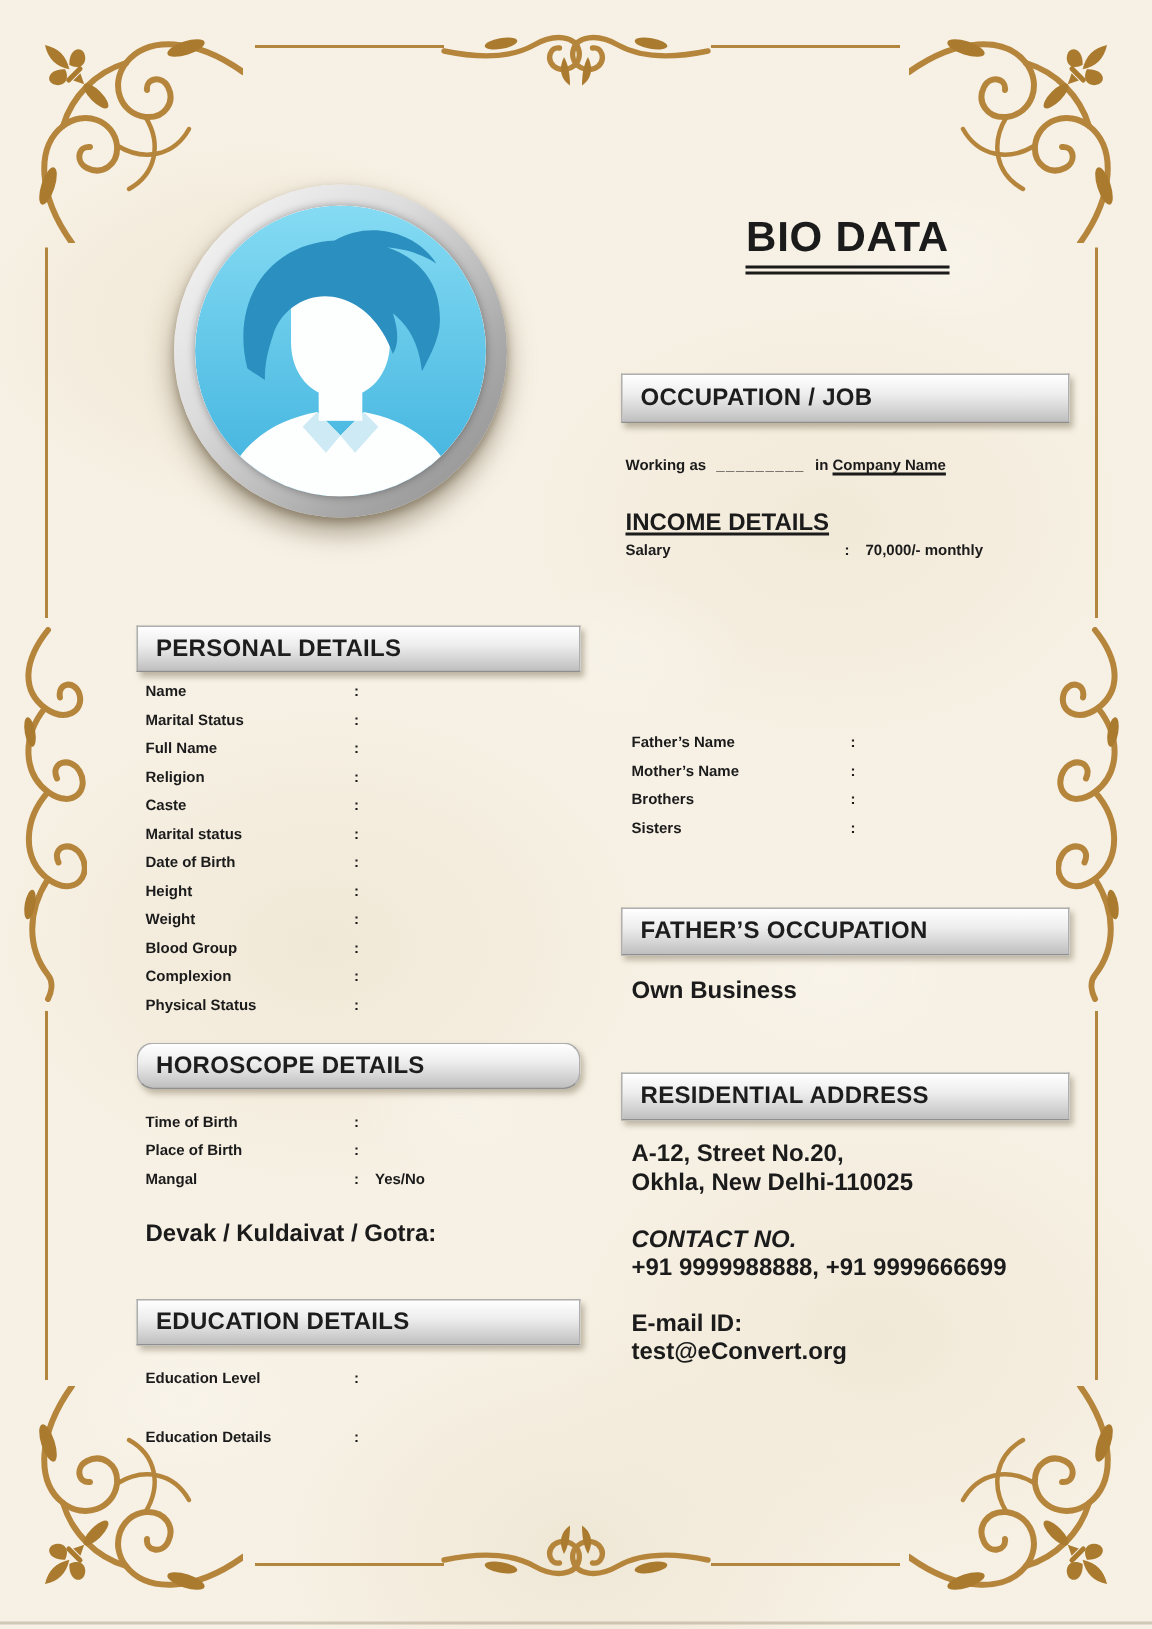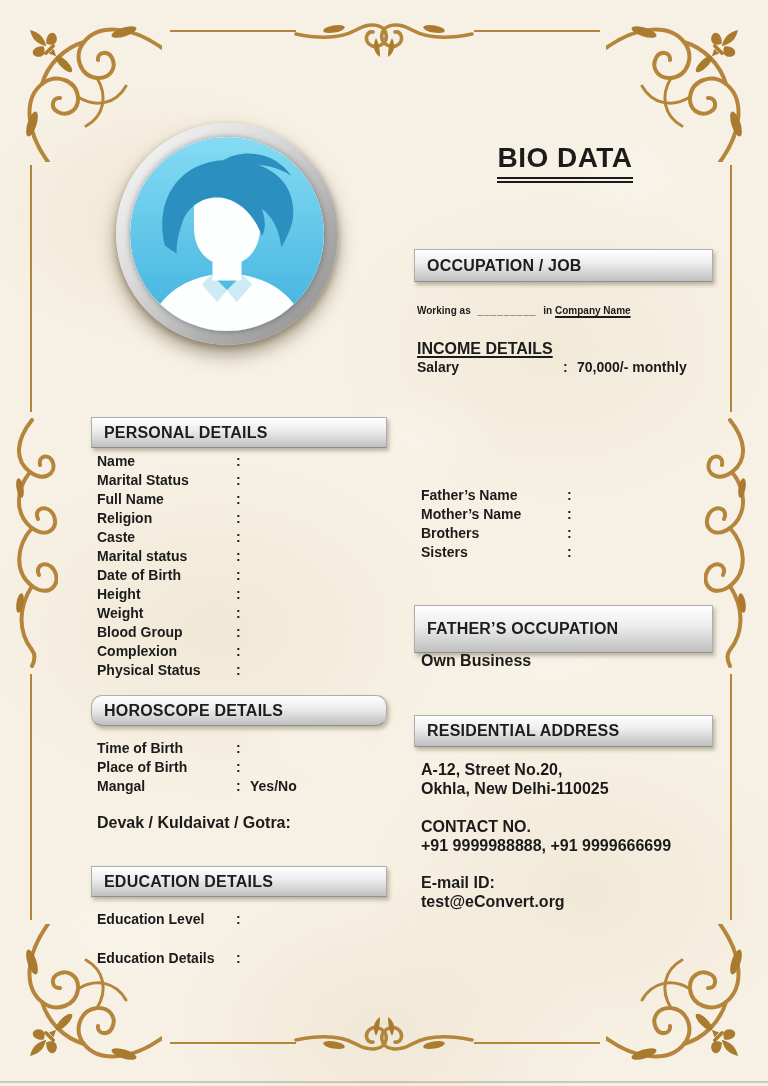--- a/index.html
+++ b/index.html
@@ -72,21 +72,21 @@
     background:linear-gradient(180deg,#ffffff 0%,#ededed 42%,#d6d6d6 72%,#bfbfbf 100%);
     border:1px solid #aeaeae;border-bottom-color:#8f8f8f;
     box-shadow:2px 3px 4px rgba(100,88,60,.4);
   }
   .bar-left{left:91px;width:296px;}
   .bar-right{left:414px;width:299px;}
 
   
   .txt{position:absolute;font-size:16px;font-weight:bold;line-height:19px;}
   .kv{position:absolute;display:flex;flex-direction:column;}
-  .kv-row{display:flex;height:19px;font-size:14px;font-weight:bold;line-height:19px;}
+  .kv-row{display:flex;height:19px;font-size:10px;font-weight:bold;line-height:19px;}
   .kv-left .lbl{width:139px;}
   .kv-right .lbl{width:146px;}
   .kv .col{width:14px;}
   .kv .val{flex:1;}
   .u{text-decoration:underline;text-decoration-thickness:2px;text-underline-offset:2px;}
   .blank{letter-spacing:1px;}
 </style>
 </head>
 <body>
 
@@ -369,21 +369,21 @@
         <span class="col">:</span>
         <span class="val"></span>
       </div>
     <div class="kv-row">
         <span class="lbl">Sisters</span>
         <span class="col">:</span>
         <span class="val"></span>
       </div>
   </div>
 
-  <div class="bar bar-right" style="top:605px;height:48px;">
+  <div class="bar bar-right" style="top:605px;height:32px;">
     <span>FATHER’S OCCUPATION</span>
   </div>
   <div class="txt" style="left:421px;top:651px;">Own Business</div>
 
   <div class="bar bar-left" style="top:695px;height:31px;border-radius:11px;">
     <span>HOROSCOPE DETAILS</span>
   </div>
   <div class="kv kv-left" style="left:97px;top:739px;width:292px;">
     <div class="kv-row">
         <span class="lbl">Time of Birth</span>
@@ -401,21 +401,21 @@
         <span class="val">Yes/No</span>
       </div>
   </div>
   <div class="txt" style="left:97px;top:813px;">Devak / Kuldaivat / Gotra:</div>
 
   <div class="bar bar-right" style="top:715px;height:32px;">
     <span>RESIDENTIAL ADDRESS</span>
   </div>
   <div class="txt" style="left:421px;top:760px;">A-12, Street No.20,</div>
   <div class="txt" style="left:421px;top:779px;">Okhla, New Delhi-110025</div>
-  <div class="txt" style="left:421px;top:817px;">CONTACT NO.</div>
+  <div class="txt" style="left:421px;top:817px;font-style:italic;">CONTACT NO.</div>
   <div class="txt" style="left:421px;top:836px;">+91 9999988888, +91 9999666699</div>
   <div class="txt" style="left:421px;top:873px;">E-mail ID:</div>
   <div class="txt" style="left:421px;top:892px;">test@eConvert.org</div>
 
   <div class="bar bar-left" style="top:866px;height:31px;">
     <span>EDUCATION DETAILS</span>
   </div>
   <div class="kv kv-left" style="left:97px;top:910px;width:292px;">
     <div class="kv-row">
         <span class="lbl">Education Level</span>

